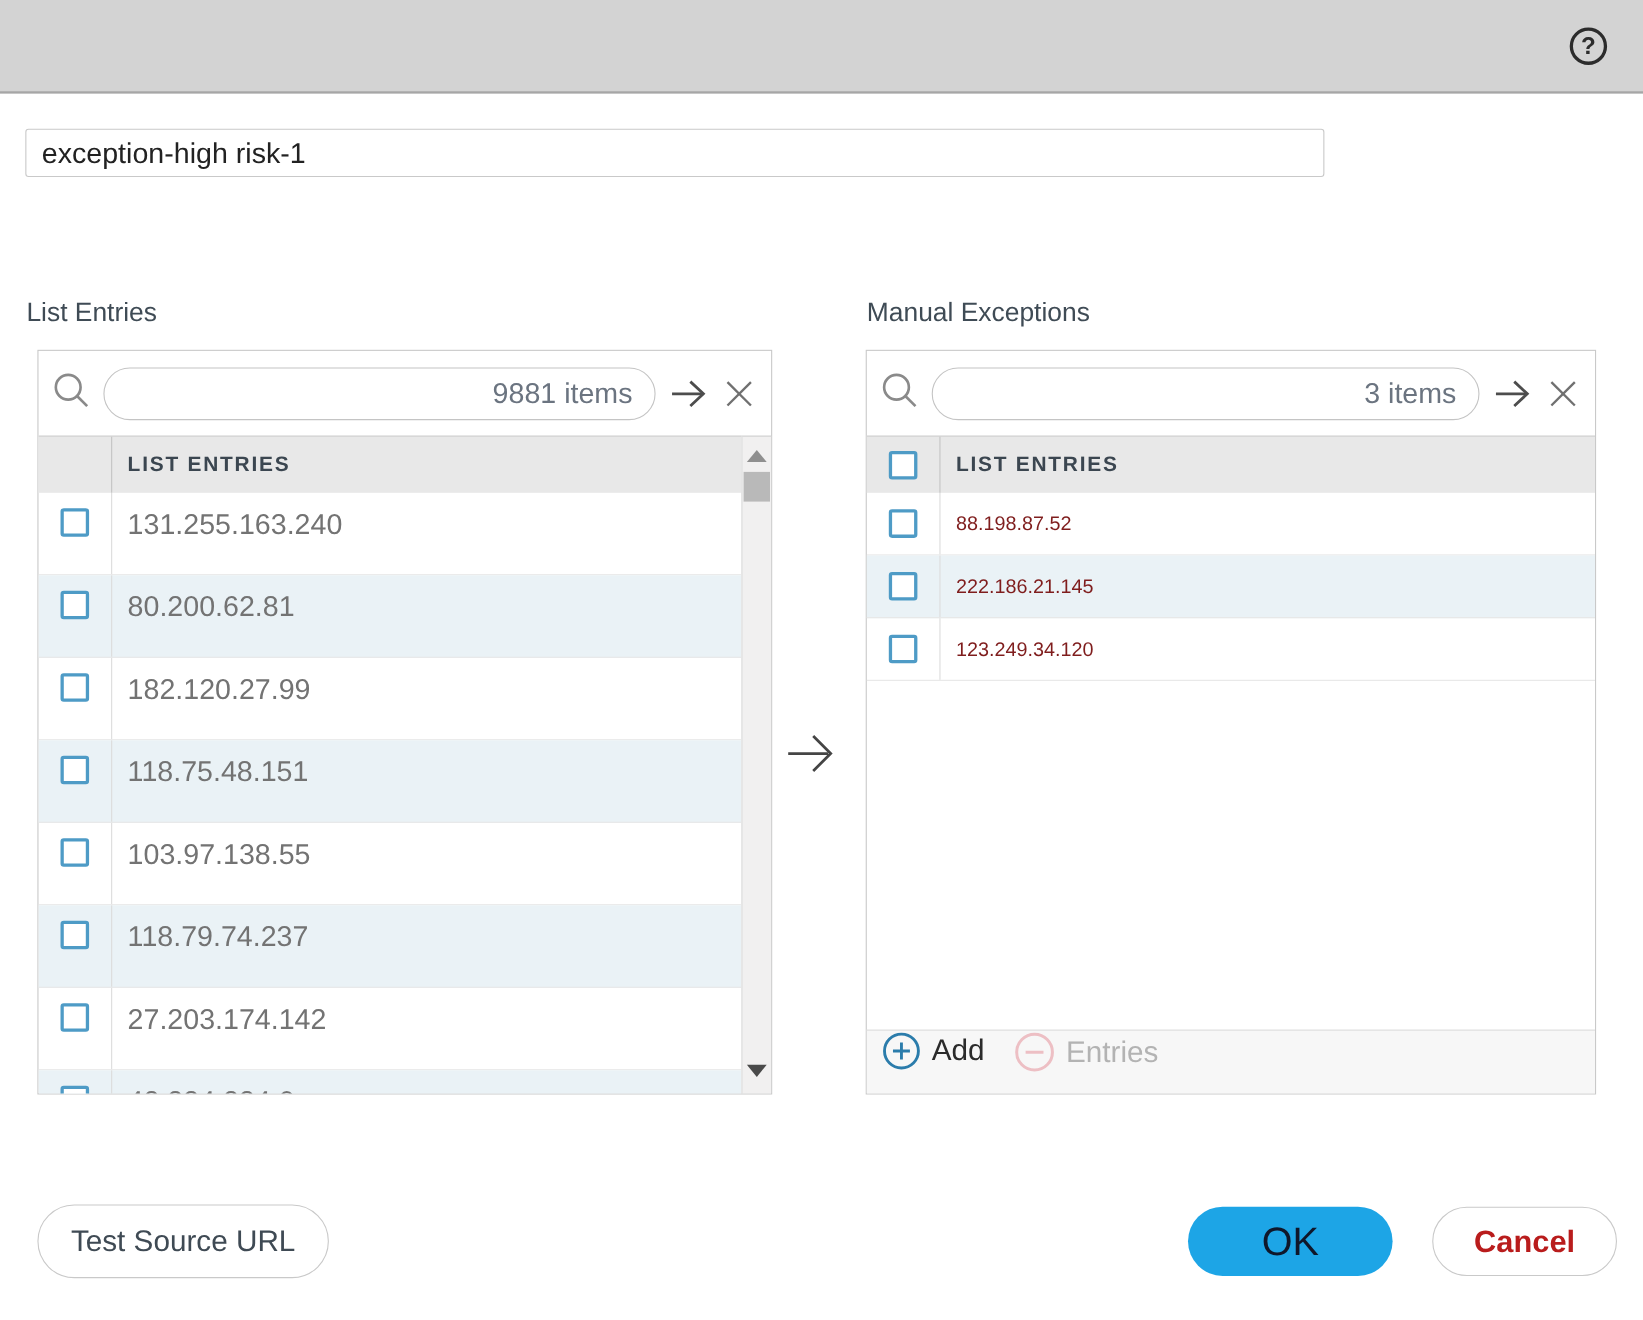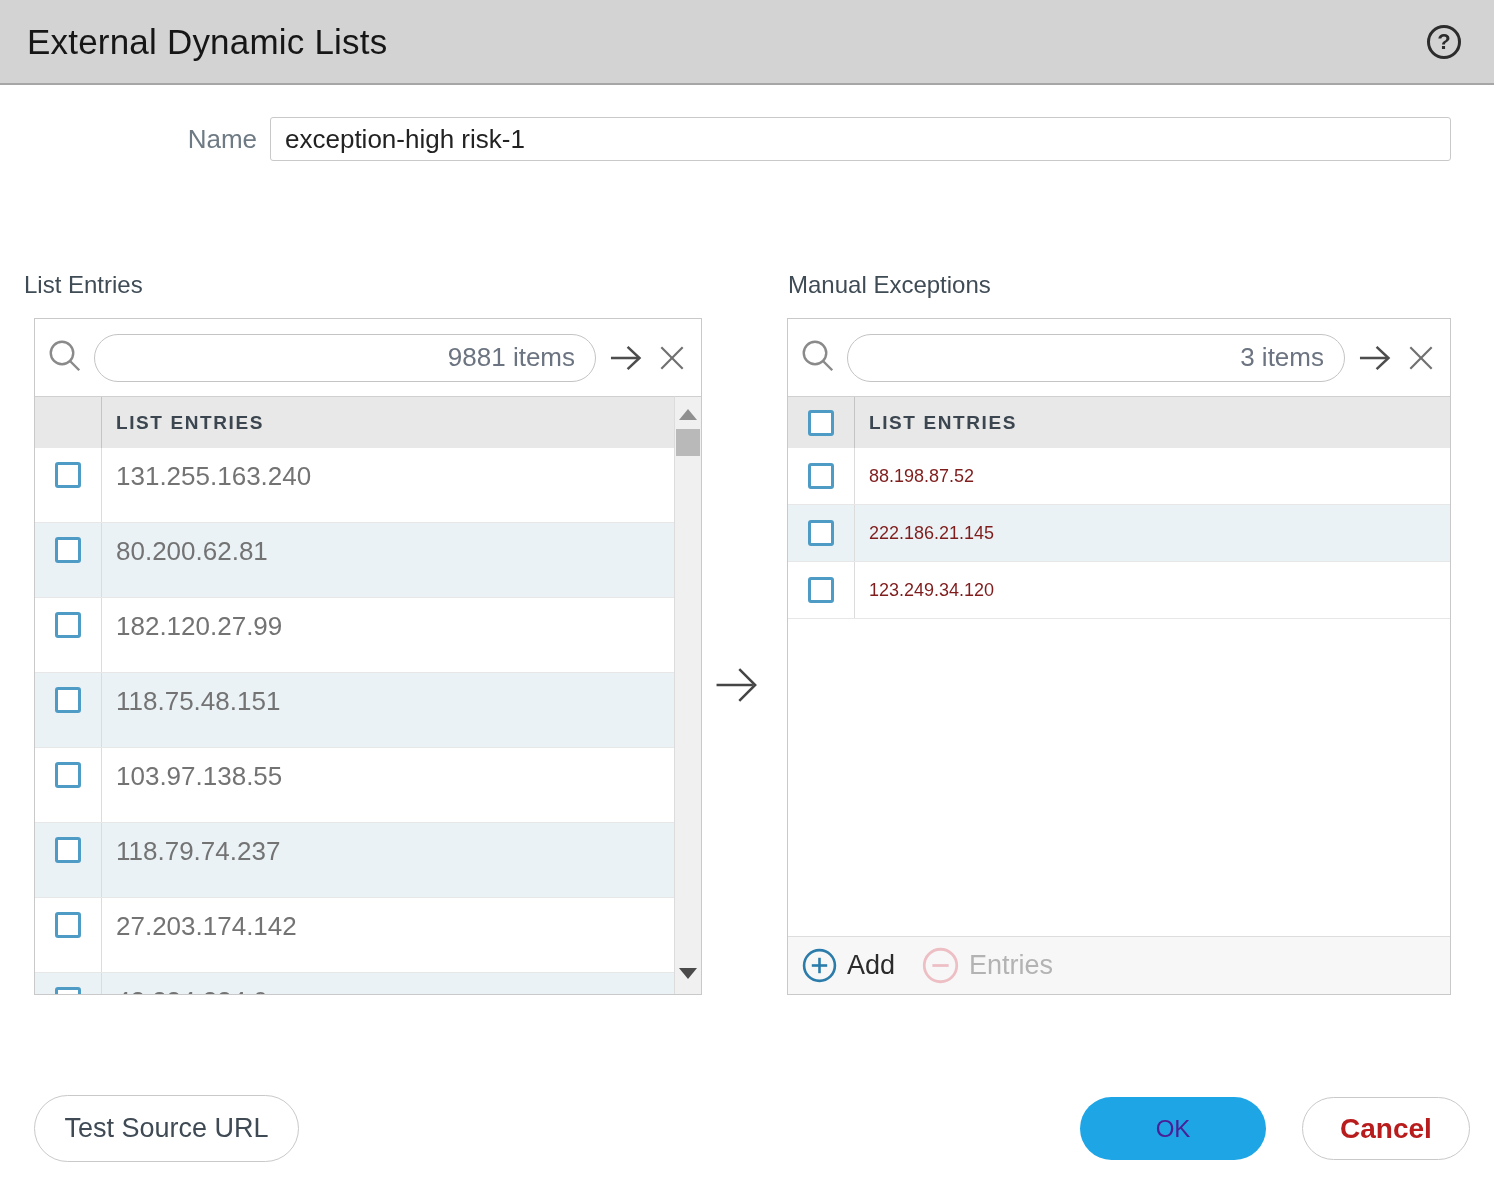--- a/index.html
+++ b/index.html
@@ -90,53 +90,51 @@
     border-left:9px solid transparent; border-right:9px solid transparent;
     border-bottom:11px solid #8f8f8f; cursor:pointer; }
   .sb-thumb { position:absolute; top:32px; left:1px; right:1px; height:27px;
     background:#b9b9b9; cursor:pointer; }
   .sb-down { position:absolute; bottom:15px; left:50%; transform:translateX(-50%); width:0; height:0;
     border-left:9px solid transparent; border-right:9px solid transparent;
     border-top:11px solid #4a4a4a; cursor:pointer; }
 
   
   .panel-footer { margin-top:auto; flex:none; height:58px; background:#f7f7f7;
-    border-top:1px solid #ddd; display:flex; align-items:center; padding-left:13px; gap:26px; }
+    border-top:1px solid #ddd; display:flex; align-items:flex-start; padding-left:13px; gap:26px; }
   .foot-btn { display:flex; align-items:center; gap:9px; background:none; border:none;
     font-family:inherit; font-size:27px; cursor:pointer; }
   .foot-btn.add { color:#2b2b2b; }
   .foot-btn.delete { color:#b3b3b3; cursor:default; }
 
   
   .center-arrow { position:absolute; left:712px; top:662px; width:50px; height:46px; }
 
   
   .pill { position:absolute; border-radius:34px; font-family:inherit; cursor:pointer;
     display:flex; align-items:center; justify-content:center; }
   .btn-test { top:1095px; left:34px; width:265px; height:67px; background:#fff;
     border:1px solid #c9c9c9; font-size:27px; color:#3f4a54; }
   .btn-ok { top:1097px; left:1080px; width:186px; height:63px; background:#1da5e6;
-    border:none; font-size:24px; font-weight:500; color:#4c1d95; }
+    border:none; font-size:36px; font-weight:500; color:#0f172a; }
   .btn-cancel { top:1097px; left:1302px; width:168px; height:63px; background:#fff;
     border:1px solid #c9c9c9; font-size:28px; color:#b91c1c;font-weight:bold; }
 </style>
 </head>
 <body>
 
 <div class="stage">
 
   <div class="titlebar">
-    <h1>External Dynamic Lists</h1>
     <button class="help-btn">
       <span>?</span>
     </button>
   </div>
 
   <div class="name-row">
-    <div class="name-label">Name</div>
     <input class="name-input" type="text" value="exception-high risk-1" style="">
   </div>
 
 
   <div class="panel-title" id="left-title">List Entries</div>
   <div class="panel-title" id="right-title">Manual Exceptions</div>
 
   <div class="panel" id="left-panel">
     <div class="search-row">
       <span>

